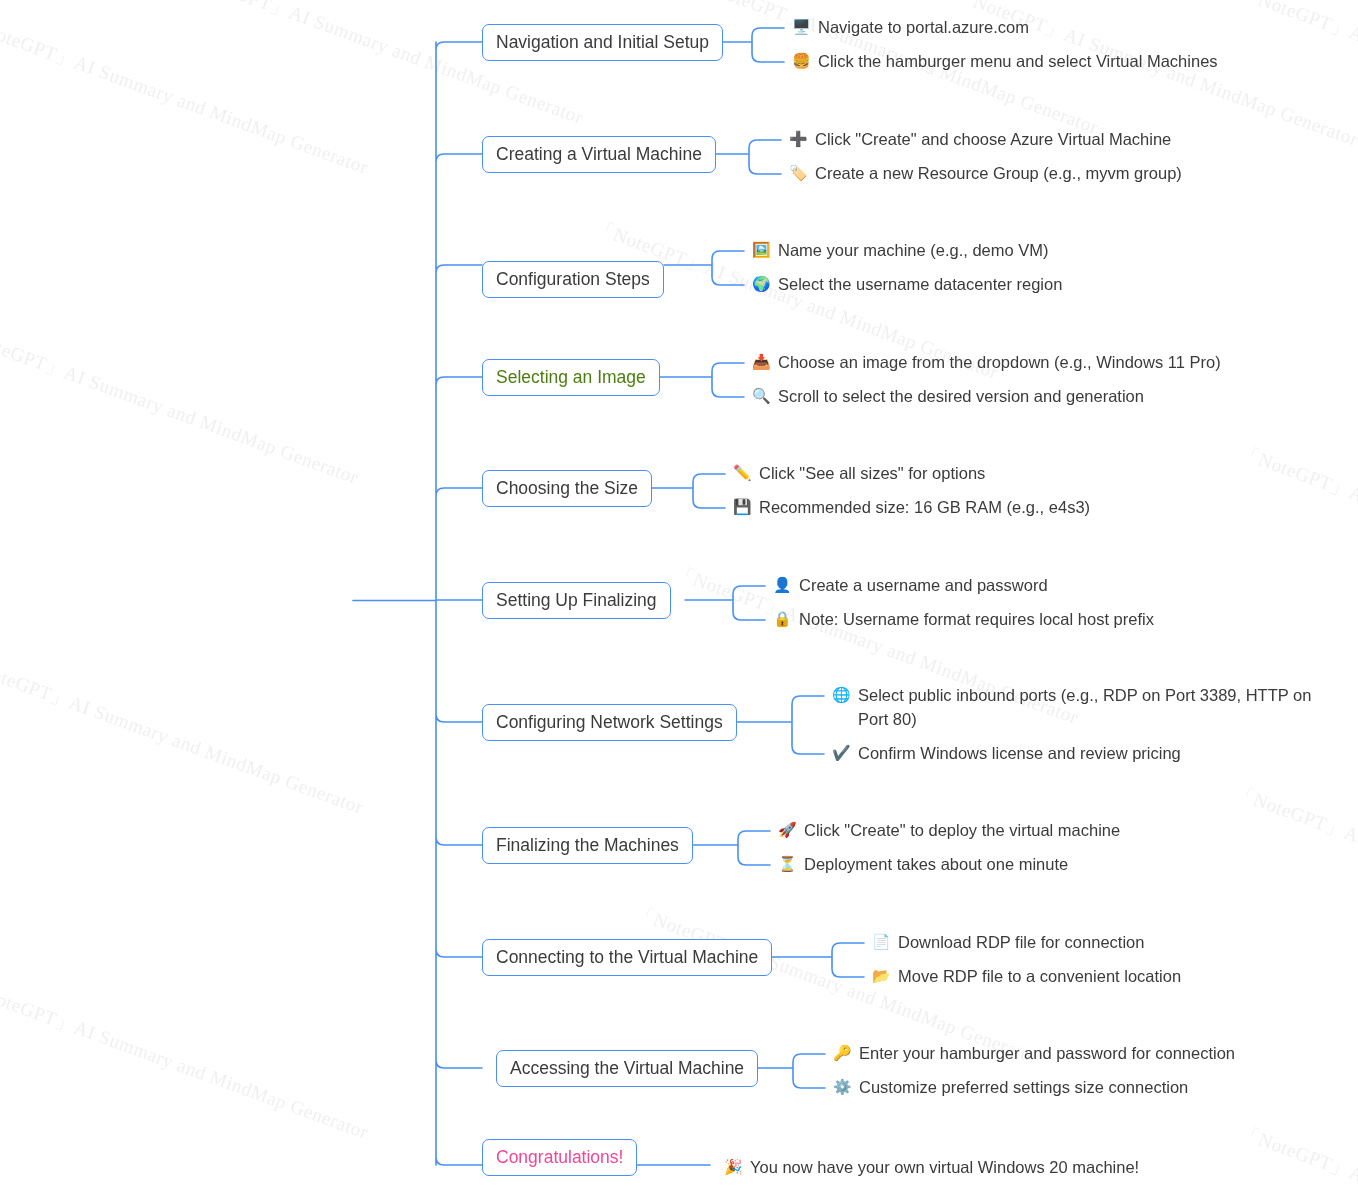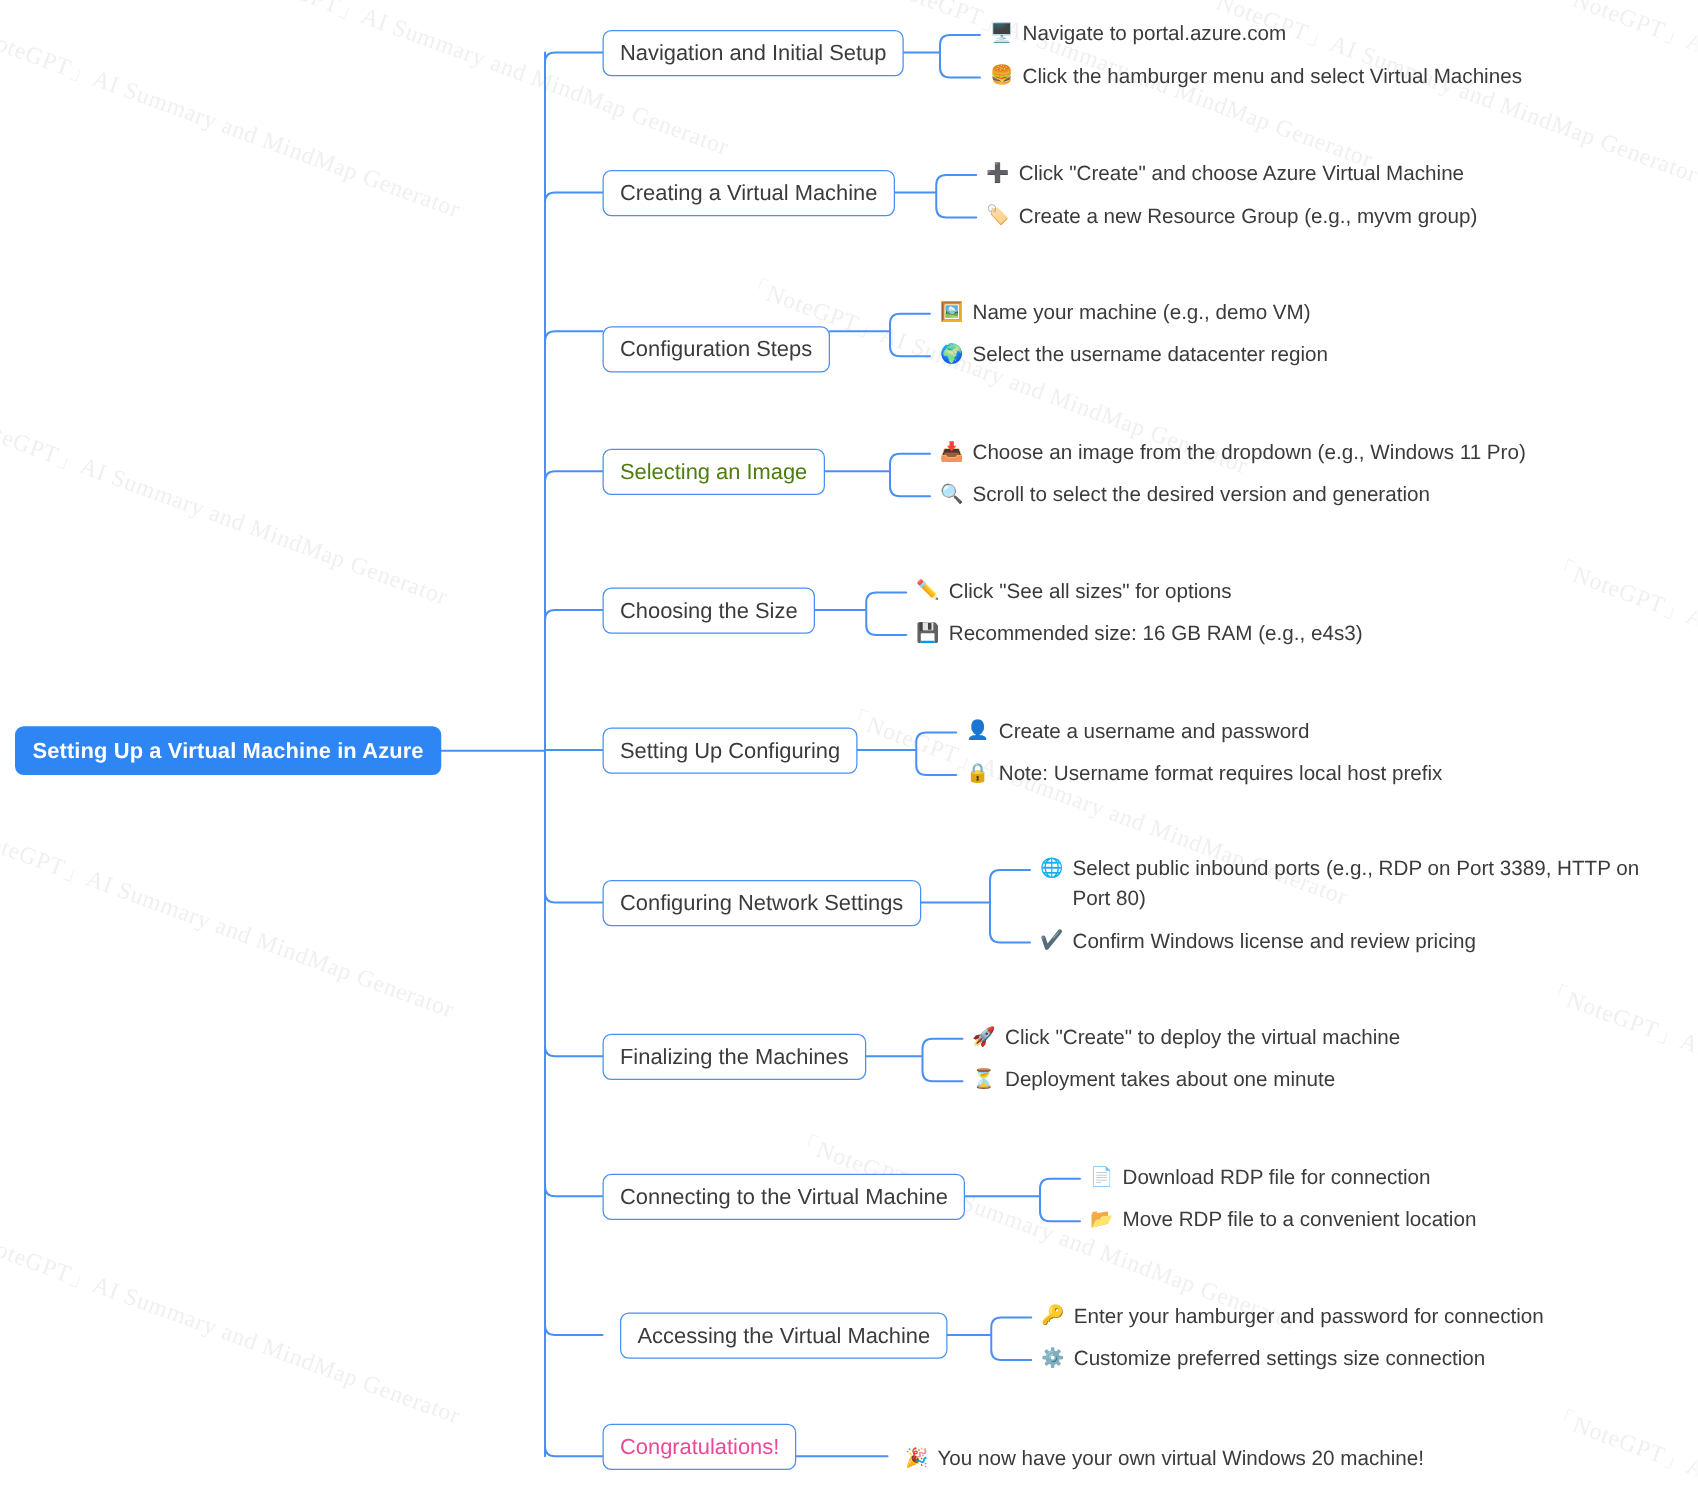--- a/index.html
+++ b/index.html
@@ -122,23 +122,20 @@
       <div class="watermark" style="left: 1240px; top: 780px; color: rgb(240, 240, 240);">「NoteGPT」AI Summary and MindMap Generator</div>
       <div class="watermark" style="left: -30px; top: 975px; color: rgb(240, 240, 240);">「NoteGPT」AI Summary and MindMap Generator</div>
       <div class="watermark" style="left: 640px; top: 900px; color: rgb(240, 240, 240);">「NoteGPT」AI Summary and MindMap Generator</div>
       <div class="watermark" style="left: 1245px; top: 1120px; color: rgb(240, 240, 240);">「NoteGPT」AI Summary and MindMap Generator</div>
     </div>
 
   <svg id="links" viewBox="0 0 1358 1194">
       <path d="M 353 600.5 L 436 600.5 M 436 42 L 436 1165 M 436 50 Q 436 42 444 42 L 482 42 M 436 162 Q 436 154 444 154 L 482 154 M 436 273 Q 436 265 444 265 L 482 265 M 436 385 Q 436 377 444 377 L 482 377 M 436 496 Q 436 488 444 488 L 482 488 M 436 600 L 482 600 M 436 714 Q 436 722 444 722 L 482 722 M 436 837 Q 436 845 444 845 L 482 845 M 436 949 Q 436 957 444 957 L 482 957 M 436 1060 Q 436 1068 444 1068 L 482 1068 M 436 1157 Q 436 1165 444 1165 L 482 1165 M 723 42 L 752 42 M 752 36 L 752 54 M 752 36 Q 752 28 760 28 L 784 28 M 752 54 Q 752 62 760 62 L 784 62 M 716 154 L 749 154 M 749 148 L 749 166 M 749 148 Q 749 140 757 140 L 781 140 M 749 166 Q 749 174 757 174 L 781 174 M 664 265 L 712 265 M 712 259 L 712 277 M 712 259 Q 712 251 720 251 L 744 251 M 712 277 Q 712 285 720 285 L 744 285 M 660 377 L 712 377 M 712 371 L 712 389 M 712 371 Q 712 363 720 363 L 744 363 M 712 389 Q 712 397 720 397 L 744 397 M 652 488 L 693 488 M 693 482 L 693 500 M 693 482 Q 693 474 701 474 L 725 474 M 693 500 Q 693 508 701 508 L 725 508 M 685 600 L 733 600 M 733 594 L 733 612 M 733 594 Q 733 586 741 586 L 765 586 M 733 612 Q 733 620 741 620 L 765 620 M 737 722 L 792 722 M 792 704 L 792 746 M 792 704 Q 792 696 800 696 L 824 696 M 792 746 Q 792 754 800 754 L 824 754 M 684 845 L 738 845 M 738 839 L 738 857 M 738 839 Q 738 831 746 831 L 770 831 M 738 857 Q 738 865 746 865 L 770 865 M 772 957 L 832 957 M 832 951 L 832 969 M 832 951 Q 832 943 840 943 L 864 943 M 832 969 Q 832 977 840 977 L 864 977 M 744 1068 L 793 1068 M 793 1062 L 793 1080 M 793 1062 Q 793 1054 801 1054 L 825 1054 M 793 1080 Q 793 1088 801 1088 L 825 1088 M 637 1165 L 710 1165" stroke="#4a90f4" stroke-width="1.6" fill="none" stroke-linecap="round"></path>
     </svg>
 
-  <div id="root-node" style="left: 12px; top: 581px; background: rgb(46, 134, 245); color: rgb(255, 255, 255);">
-    <span>Setting Up a Virtual Machine in Azure</span>
-  </div>
 
   <div id="nodes">
       <div class="branch-node" style="left: 482px; border-color: rgb(74, 144, 244); color: rgb(59, 59, 59); top: 23.5px;"><span>Navigation and Initial Setup</span></div>
       <div class="leaf" style="left: 792px; width: 470px; color: rgb(59, 59, 59); top: 16px;">
         <span class="leaf-icon">🖥️</span>
         <span class="leaf-text">Navigate to portal.azure.com</span>
       </div>
       <div class="leaf" style="left: 792px; width: 470px; color: rgb(59, 59, 59); top: 50px;">
         <span class="leaf-icon">🍔</span>
         <span class="leaf-text">Click the hamburger menu and select Virtual Machines</span>
@@ -172,21 +169,21 @@
       </div>
       <div class="branch-node" style="left: 482px; border-color: rgb(74, 144, 244); color: rgb(59, 59, 59); top: 469.5px;"><span>Choosing the Size</span></div>
       <div class="leaf" style="left: 733px; width: 360px; color: rgb(59, 59, 59); top: 462px;">
         <span class="leaf-icon">✏️</span>
         <span class="leaf-text">Click "See all sizes" for options</span>
       </div>
       <div class="leaf" style="left: 733px; width: 360px; color: rgb(59, 59, 59); top: 496px;">
         <span class="leaf-icon">💾</span>
         <span class="leaf-text">Recommended size: 16 GB RAM (e.g., e4s3)</span>
       </div>
-      <div class="branch-node" style="left: 482px; border-color: rgb(74, 144, 244); color: rgb(59, 59, 59); top: 581.5px;"><span>Setting Up Configuring</span></div>
+      <div class="branch-node" style="left: 482px; border-color: rgb(74, 144, 244); color: rgb(59, 59, 59); top: 581.5px;"><span>Setting Up Finalizing</span></div>
       <div class="leaf" style="left: 773px; width: 400px; color: rgb(59, 59, 59); top: 574px;">
         <span class="leaf-icon">👤</span>
         <span class="leaf-text">Create a username and password</span>
       </div>
       <div class="leaf" style="left: 773px; width: 400px; color: rgb(59, 59, 59); top: 608px;">
         <span class="leaf-icon">🔒</span>
         <span class="leaf-text">Note: Username format requires local host prefix</span>
       </div>
       <div class="branch-node" style="left: 482px; border-color: rgb(74, 144, 244); color: rgb(59, 59, 59); top: 703.5px;"><span>Configuring Network Settings</span></div>
       <div class="leaf" style="left: 832px; width: 500px; color: rgb(59, 59, 59); top: 684px;">

